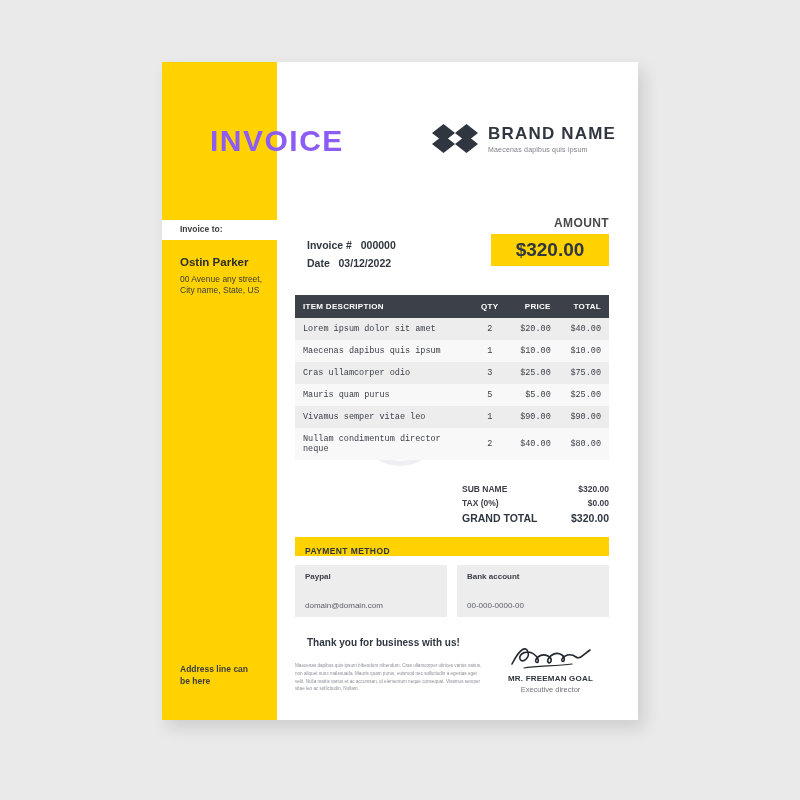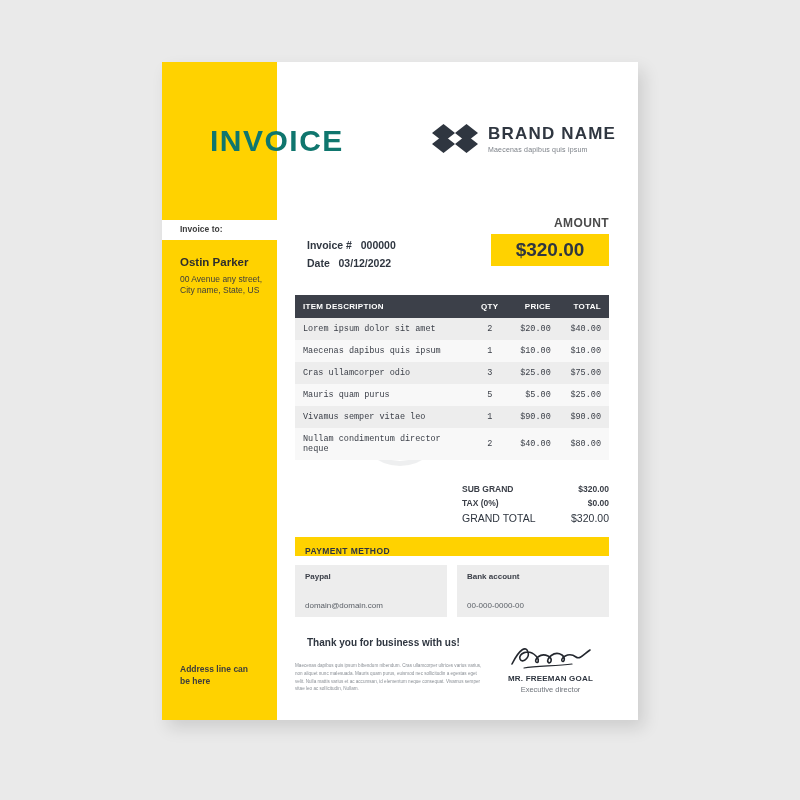--- a/index.html
+++ b/index.html
@@ -82,21 +82,21 @@
     line-height: 1.4;
   }
   
   .invoice-title {
     position: absolute;
     left: 48px;
     top: 62px;
     font-size: 30px;
     font-weight: bold;
     letter-spacing: 1.5px;
-    color: #0f766e;
+    color: #8b5cf6;
   }
   .brand {
     position: absolute;
     left: 270px;
     top: 62px;
     display: flex;
     align-items: center;
     gap: 10px;
   }
   .brand-mark {
@@ -215,21 +215,21 @@
   .totals-row .lbl { color: #3c4049; }
   .totals-row .val { color: #3c4049; }
   .grand {
     position: absolute;
     left: 300px;
     top: 450px;
     width: 147px;
     display: flex;
     justify-content: space-between;
     font-size: 10.5px;
-    font-weight: normal;
+    font-weight: bold;
     color: #2f3640;
   }
   
   .pay-bar {
     position: absolute;
     left: 133px;
     top: 475px;
     width: 314px;
     height: 19px;
     background: #ffd200;
@@ -436,21 +436,21 @@
           <td>Nullam condimentum director neque</td>
           <td class="num">2</td>
           <td class="right">$40.00</td>
           <td class="right">$80.00</td>
         </tr>
       </tbody>
     </table>
 
     <div class="totals">
       <div class="totals-row">
-        <span class="lbl">SUB GRAND</span>
+        <span class="lbl">SUB NAME</span>
         <span class="val">$320.00</span>
       </div>
       <div class="totals-row">
         <span class="lbl">TAX (0%)</span>
         <span class="val">$0.00</span>
       </div>
     </div>
     <div class="grand">
       <span>GRAND TOTAL</span>
       <span>$320.00</span>

